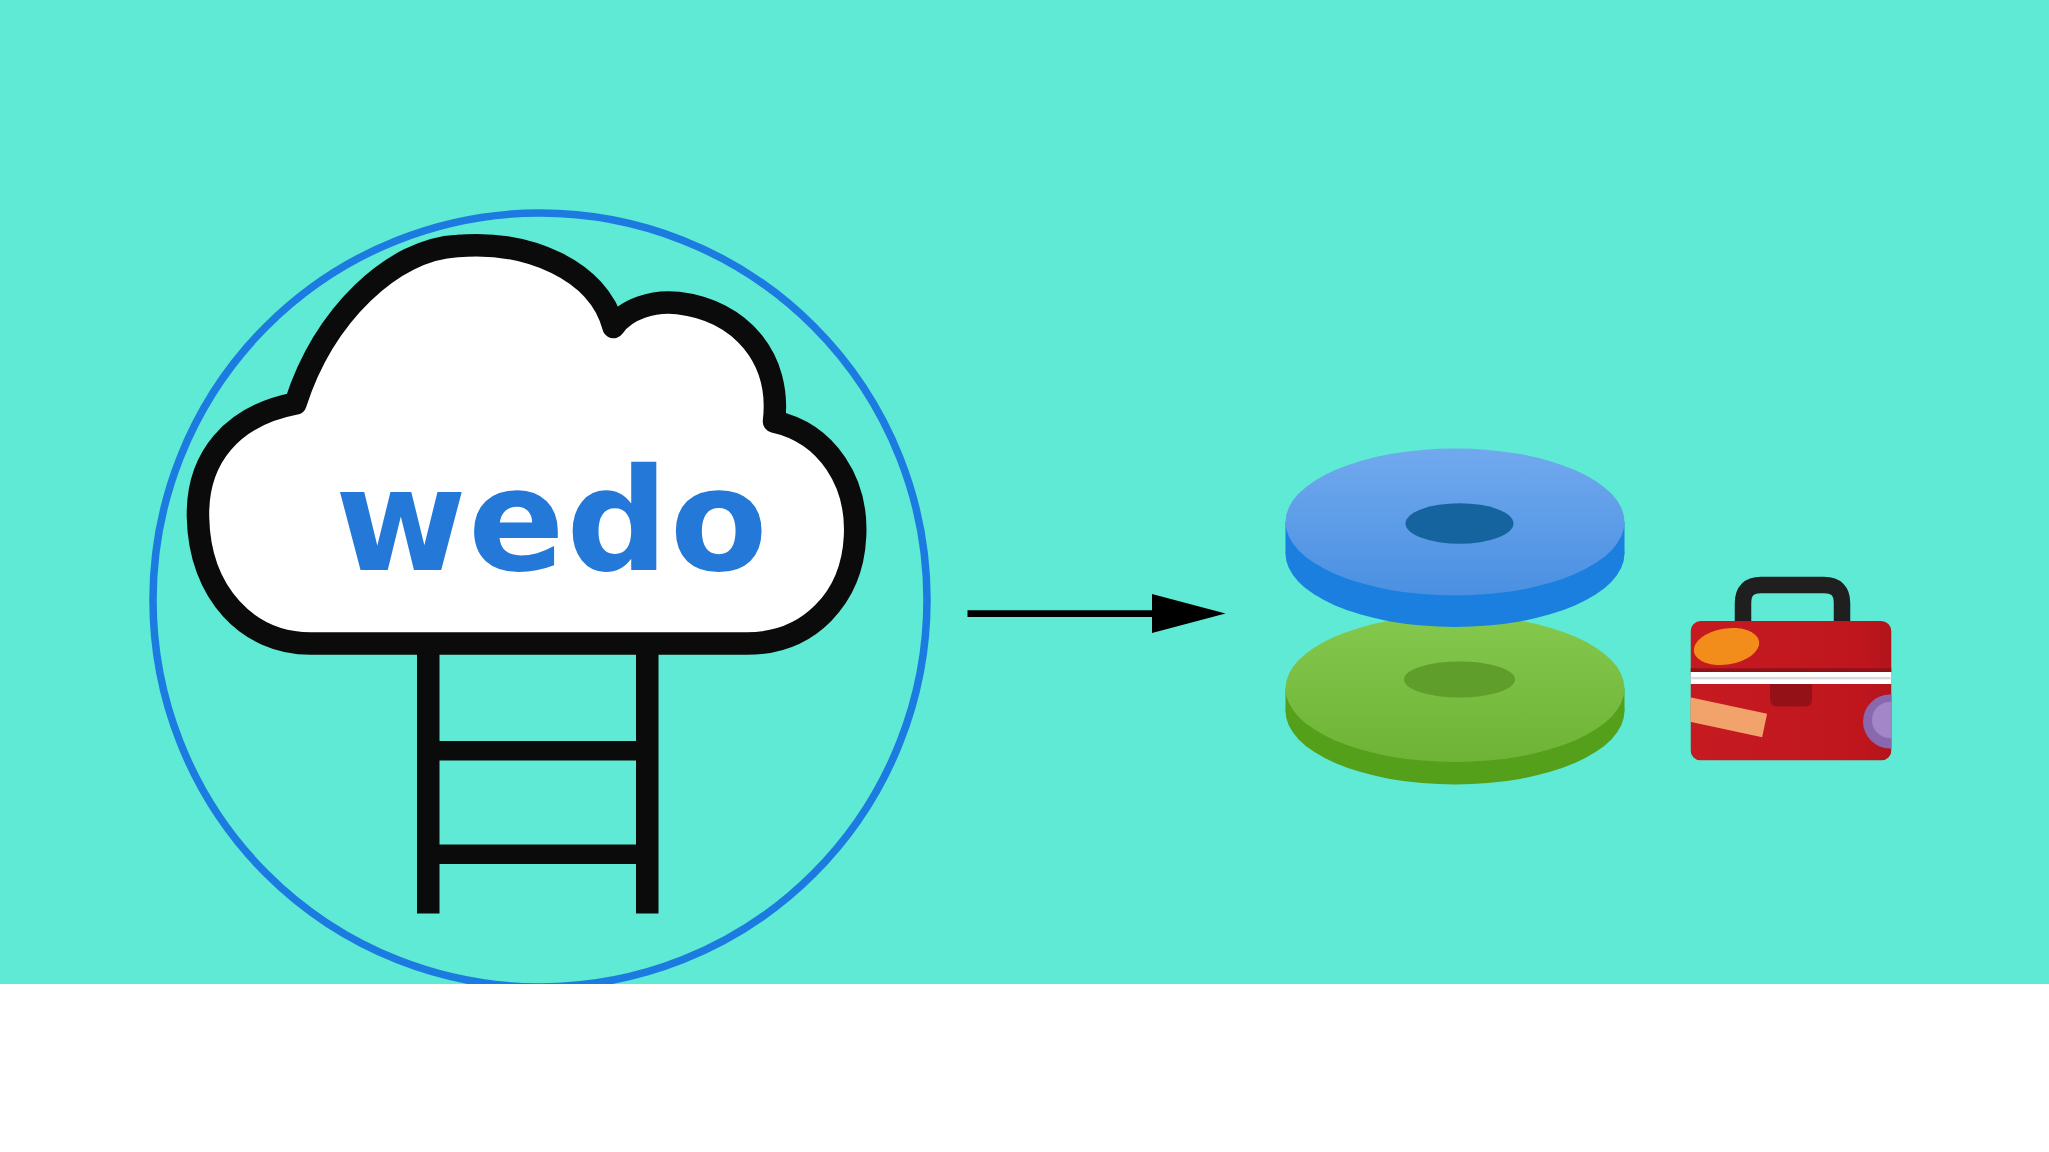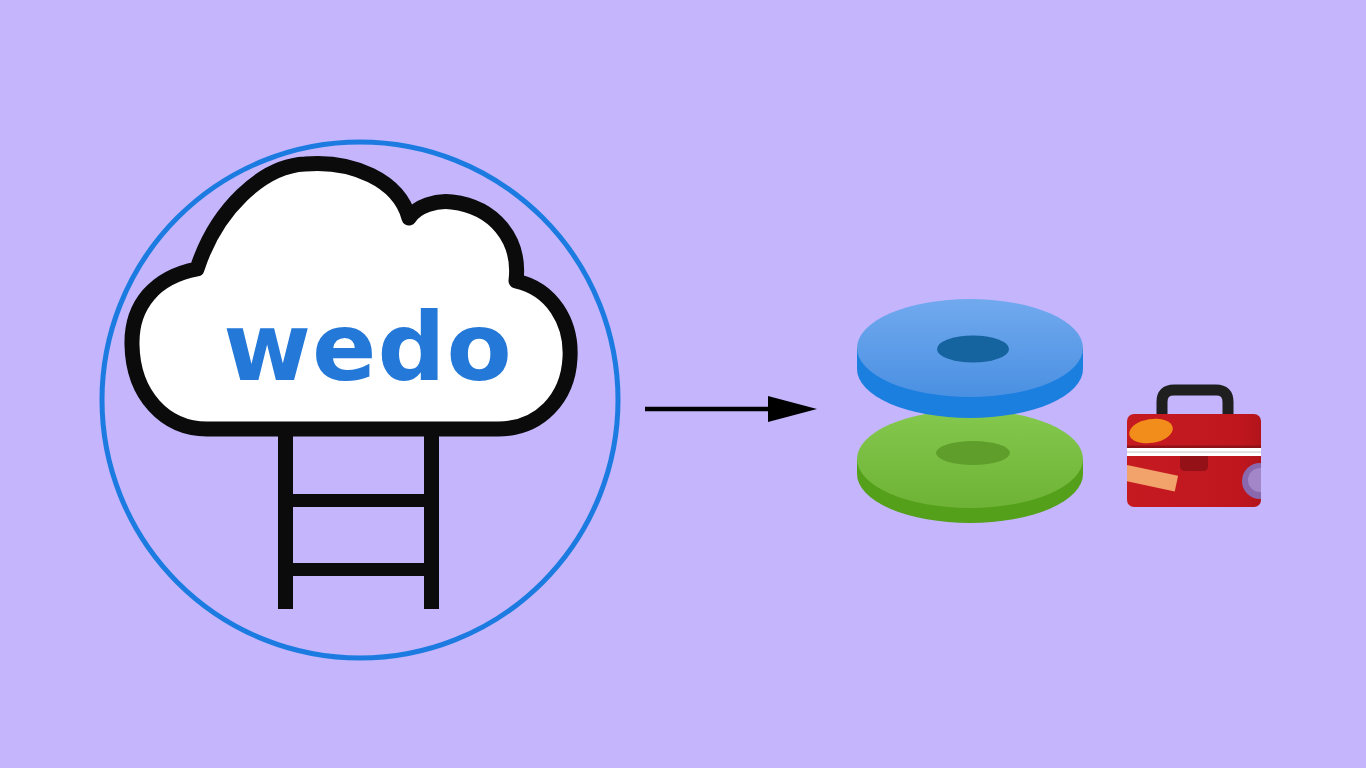--- a/index.html
+++ b/index.html
@@ -1,21 +1,21 @@
 <!DOCTYPE html>
 <html><head>
 <meta charset="utf-8">
 <style>
   html, body { margin: 0; padding: 0; }
   body { font-family: "DejaVu Sans", "Liberation Sans", sans-serif; }
   .canvas {
     position: relative;
     width: 1366px;
-    height: 768px;
-    background: #c4b5fd;
+    height: 656px;
+    background: #5eead4;
     overflow: hidden;
   }
   .abs { position: absolute; }
   svg { display: block; }
   .logo-text {
     font-family: "DejaVu Sans", "Liberation Sans", sans-serif;
     font-weight: bold;
   }
 </style>
 </head>

